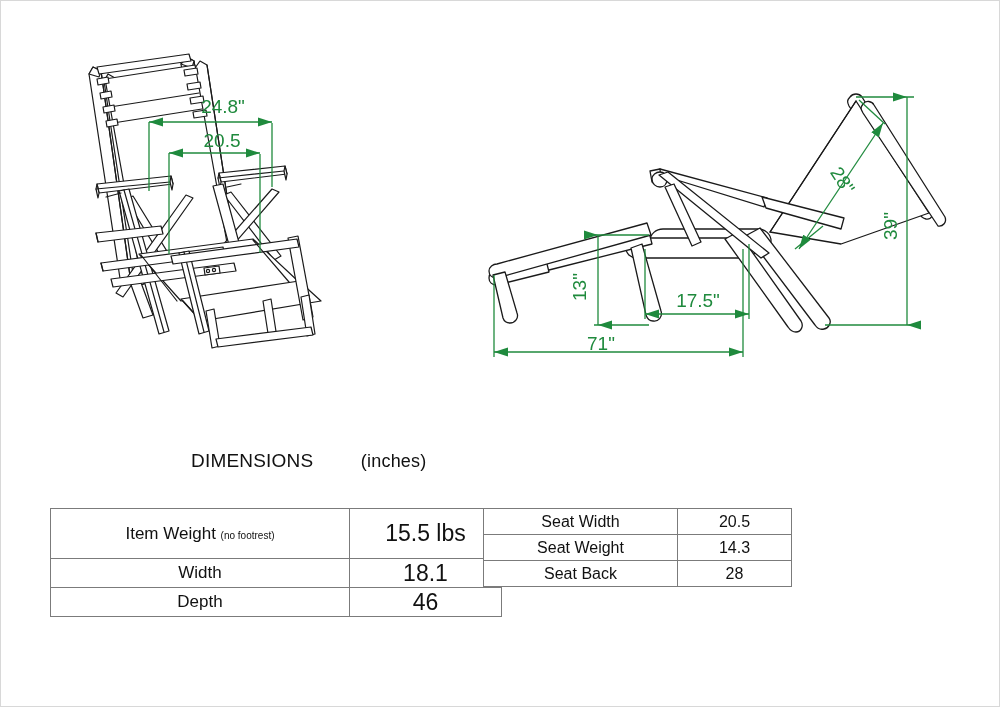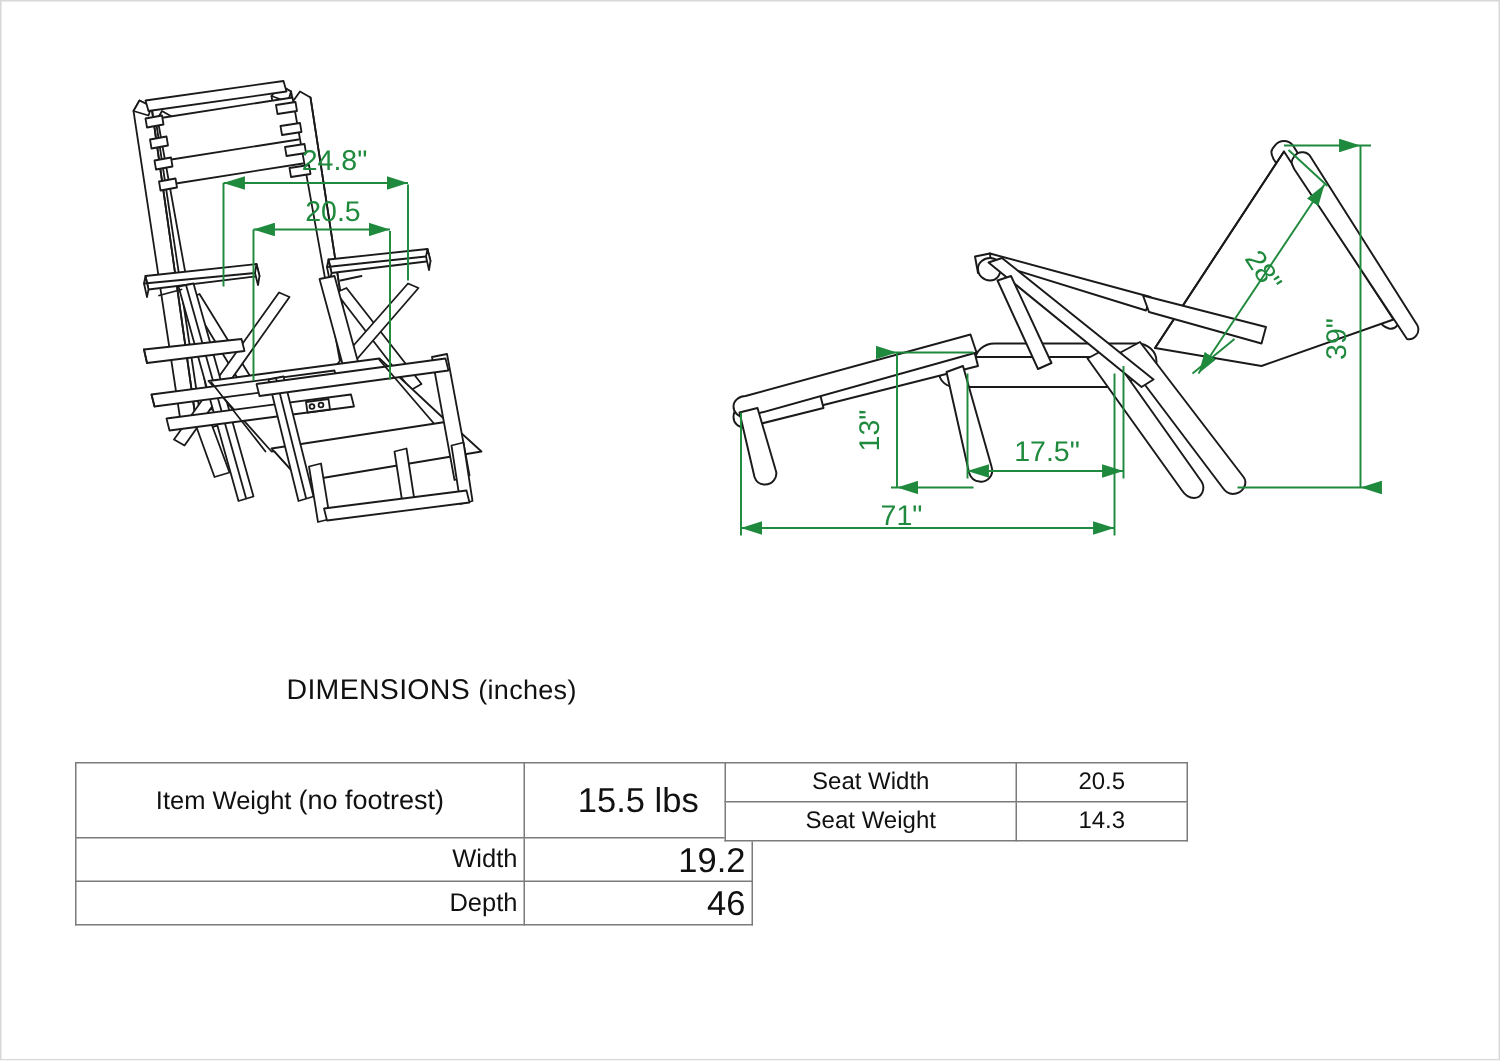--- a/index.html
+++ b/index.html
@@ -30,20 +30,21 @@
     position: absolute;
     left: 190px;
     top: 449px;
     font-size: 19px;
     letter-spacing: 0.2px;
     color: #111111;
     white-space: nowrap;
   }
   #dimensions-heading .unit {
     font-size: 18px;
+    margin-left: 42px;
   }
   
   table.spec {
     position: absolute;
     border-collapse: collapse;
     table-layout: fixed;
     background: #ffffff;
   }
   table.spec td {
     border: 1px solid #7b7b7b;
@@ -56,28 +57,28 @@
   #table-main {
     left: 49px;
     top: 507px;
     width: 433px;
   }
   #table-main td.label {
     width: 290px;
     font-size: 17px;
   }
   #table-main td.label .sub {
-    font-size: 18px;
+    font-size: 10px;
   }
   #table-main td.value {
     width: 143px;
     font-size: 23px;
   }
   #table-main tr.tall td { height: 49px; }
-  #table-main tr.short td { height: 28px; text-align: right; }
+  #table-main tr.short td { height: 28px; }
 
   #table-seat {
     left: 482px;
     top: 507px;
     width: 290px;
   }
   #table-seat td.label {
     width: 185px;
     font-size: 16px;
   }
@@ -385,35 +386,39 @@
     <tbody>
       <tr class="tall">
         <td class="label">
           <span>Item Weight</span>
           <span class="sub">(no footrest)</span>
         </td>
         <td class="value">15.5 lbs</td>
       </tr>
       <tr class="short">
         <td class="label">Width</td>
-        <td class="value">19.2</td>
+        <td class="value">18.1</td>
       </tr>
       <tr class="short">
         <td class="label">Depth</td>
         <td class="value">46</td>
       </tr>
     </tbody>
   </table>
 
   <table class="spec" id="table-seat">
     <tbody>
       <tr>
         <td class="label">Seat Width</td>
         <td class="value">20.5</td>
       </tr>
       <tr>
         <td class="label">Seat Weight</td>
         <td class="value">14.3</td>
       </tr>
+      <tr>
+        <td class="label">Seat Back</td>
+        <td class="value">28</td>
+      </tr>
     </tbody>
   </table>
 
 </div>
 
 </body></html>

